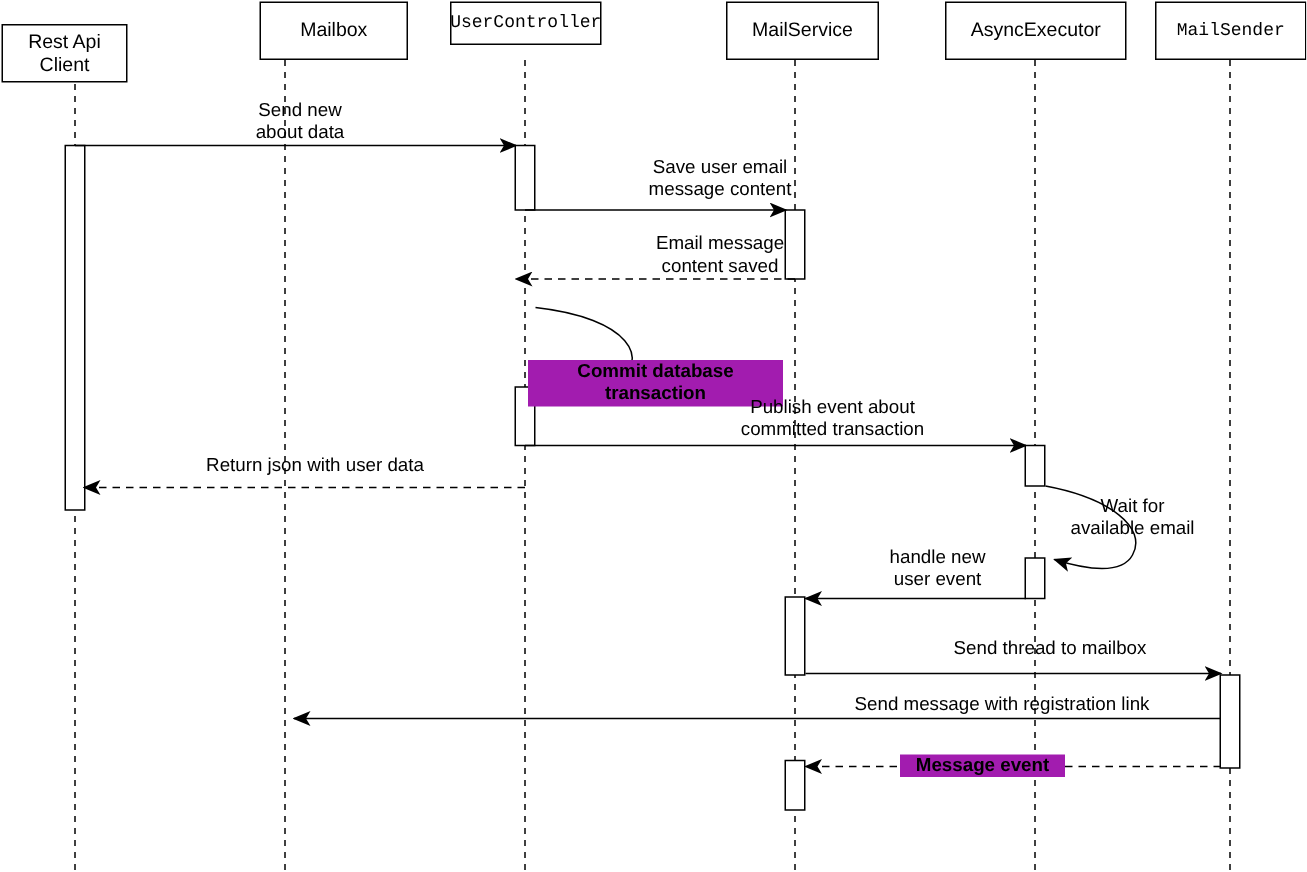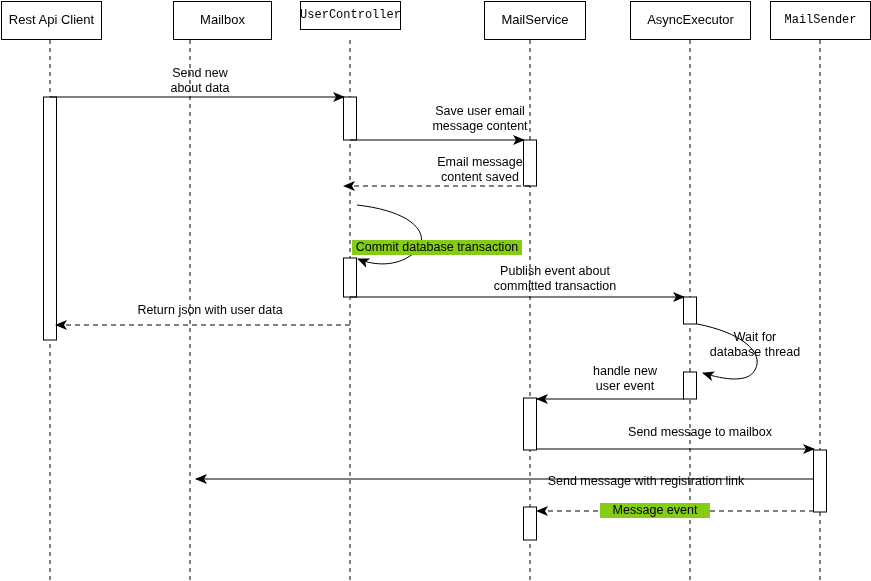--- a/index.html
+++ b/index.html
@@ -37,21 +37,22 @@
   .msg-label {
     position: absolute;
     font-size: 12.5px;
     color: #000000;
     text-align: center;
     line-height: 1.22;
     white-space: pre-line;
     pointer-events: none;
   }
   .msg-label.bg {
-    background: #84cc16;
+    background: #a21caf;
+    font-weight: bold;
   }
   svg.overlay {
     position: absolute;
     left: 0;
     top: 0;
     width: 871px;
     height: 581px;
   }
 </style>
 </head>
@@ -97,21 +98,21 @@
         <line x1="350" x2="56" y1="325" y2="325" stroke="#000000" stroke-width="1" stroke-dasharray="5 4" marker-end="url(#arrow-left)"></line>
         <path d="M 697,324 C 740,332 765,352 755,370 C 748,383 725,380 703,373" fill="none" stroke="#000000" stroke-width="1" marker-end="url(#arrow-left)"></path>
         <line x1="684" x2="537" y1="399" y2="399" stroke="#000000" stroke-width="1" marker-end="url(#arrow-left)"></line>
         <line x1="537" x2="814" y1="449" y2="449" stroke="#000000" stroke-width="1" marker-end="url(#arrow-right)"></line>
         <line x1="814" x2="196" y1="479" y2="479" stroke="#000000" stroke-width="1" marker-end="url(#arrow-left)"></line>
         <line x1="814" x2="537" y1="511" y2="511" stroke="#000000" stroke-width="1" stroke-dasharray="5 4" marker-end="url(#arrow-left)"></line>
       </g>
   </svg>
 
   <div id="headers-layer">
-      <div class="lifeline-header" style="left: 1px; top: 1px; width: 101px; height: 39px;">
+      <div class="lifeline-header" style="left: 1px; top: 16px; width: 84px; height: 39px;">
         <span>Rest Api Client</span>
       </div>
       <div class="lifeline-header" style="left: 141px; top: 1px; width: 99px; height: 39px; margin-left: 32px;">
         <span>Mailbox</span>
       </div>
       <div class="lifeline-header mono" style="left: 300px; top: 1px; width: 101px; height: 29px;">
         <span>UserController</span>
       </div>
       <div class="lifeline-header" style="left: 484px; top: 1px; width: 102px; height: 39px;">
         <span>MailService</span>
@@ -128,21 +129,21 @@
 about data</div>
       <div class="msg-label" style="left: 360px; top: 104px; width: 240px;">Save user email
 message content</div>
       <div class="msg-label" style="left: 360px; top: 155px; width: 240px;">Email message
 content saved</div>
       <div class="msg-label bg" style="left: 352px; top: 240px; width: 170px;">Commit database transaction</div>
       <div class="msg-label" style="left: 425px; top: 264px; width: 260px;">Publish event about
 committed transaction</div>
       <div class="msg-label" style="left: 85px; top: 303px; width: 250px;">Return json with user data</div>
       <div class="msg-label" style="left: 700px; top: 330px; width: 110px;">Wait for
-database thread</div>
+available email</div>
       <div class="msg-label" style="left: 560px; top: 364px; width: 130px;">handle new
 user event</div>
-      <div class="msg-label" style="left: 575px; top: 425px; width: 250px;">Send message to mailbox</div>
-      <div class="msg-label" style="left: 516px; top: 462px; width: 260px; margin-top: 12px;">Send message with registration link</div>
+      <div class="msg-label" style="left: 575px; top: 425px; width: 250px;">Send thread to mailbox</div>
+      <div class="msg-label" style="left: 538px; top: 462px; width: 260px;">Send message with registration link</div>
       <div class="msg-label bg" style="left: 600px; top: 503px; width: 110px;">Message event</div>
     </div>
 
 </div>
 
 </body></html>

